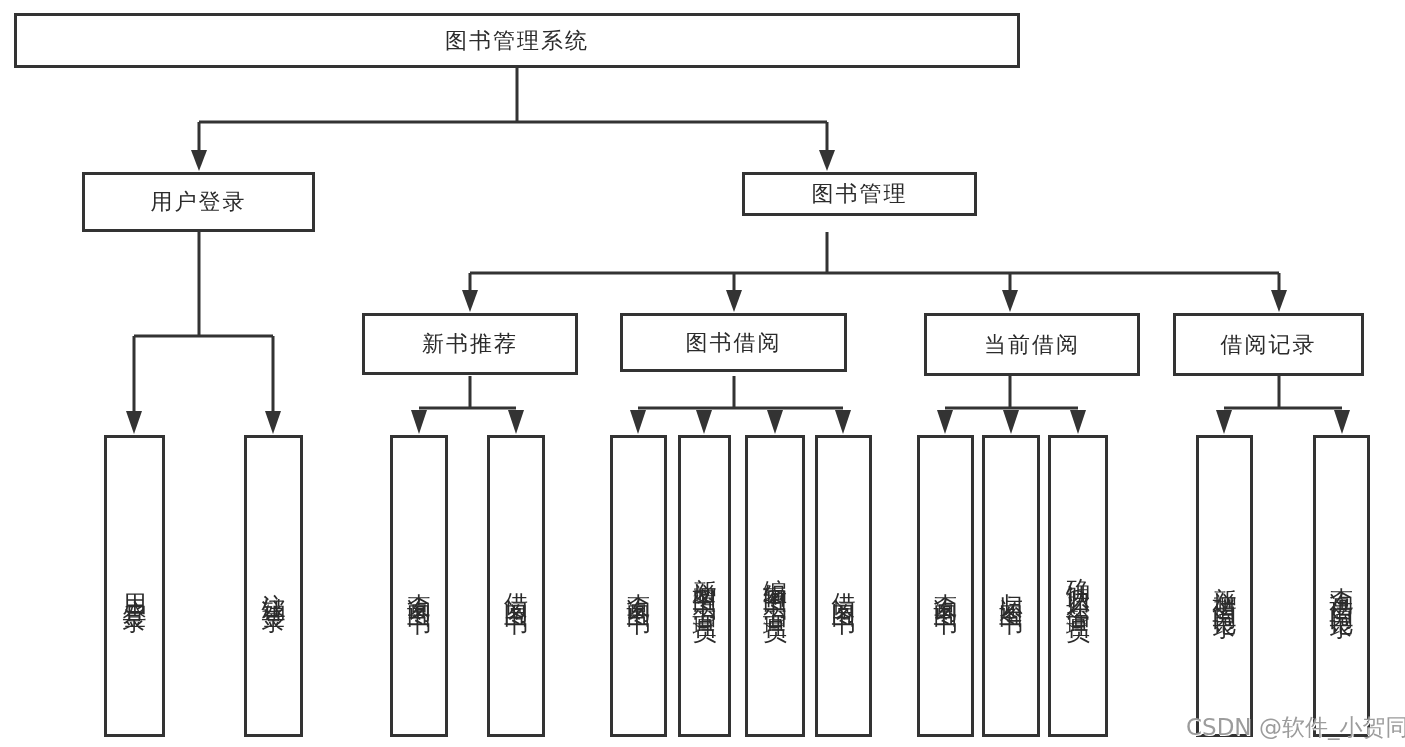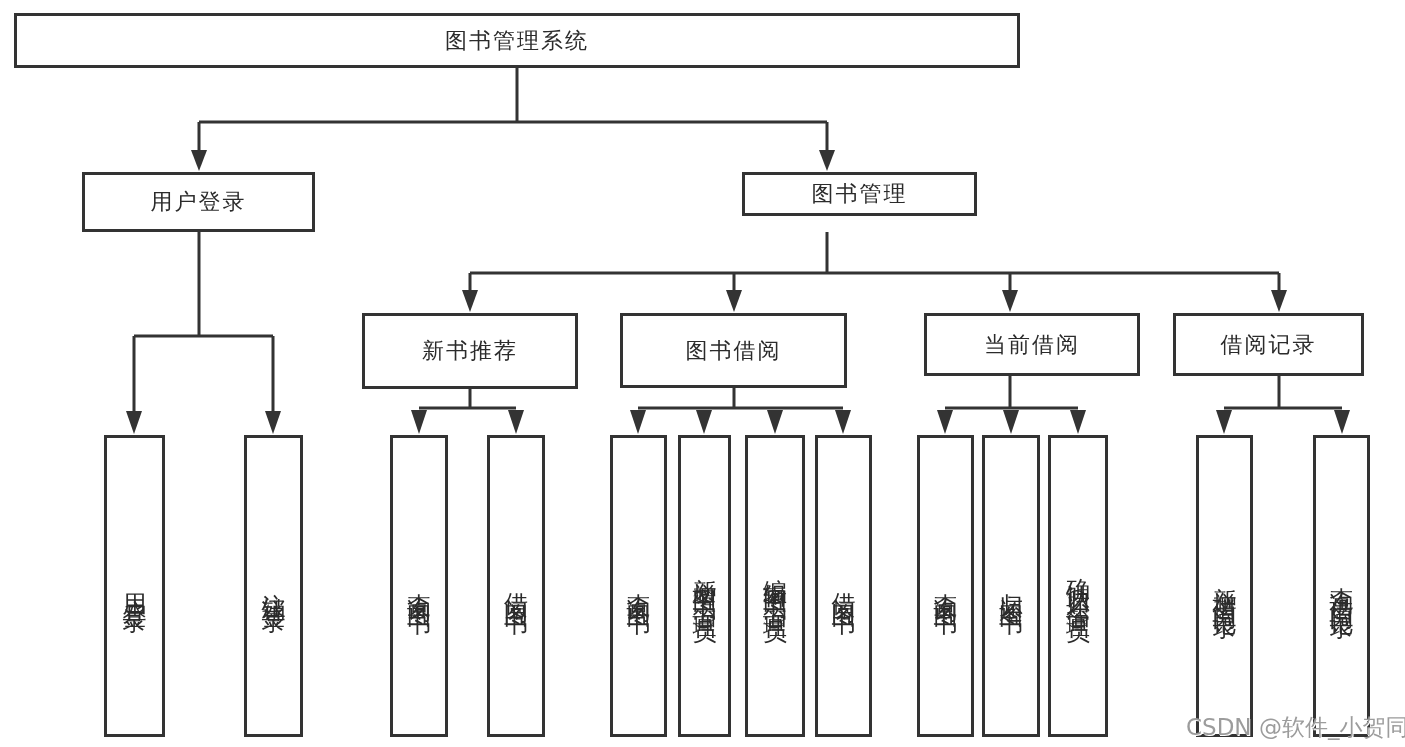--- a/index.html
+++ b/index.html
@@ -73,24 +73,24 @@
     <span class="hlabel">图书管理系统</span>
   </div>
 
   <div class="box" style="left:82px; top:172px; width:233px; height:60px;">
     <span class="hlabel">用户登录</span>
   </div>
   <div class="box" style="left:710px; top:172px; width:235px; height:44px;margin-left:32px;">
     <span class="hlabel">图书管理</span>
   </div>
 
-  <div class="box" style="left:362px; top:313px; width:216px; height:76px;">
+  <div class="box" style="left:362px; top:313px; width:216px; height:62px;">
     <span class="hlabel">新书推荐</span>
   </div>
-  <div class="box" style="left:620px; top:313px; width:227px; height:75px;align-items:center;">
+  <div class="box" style="left:620px; top:313px; width:227px; height:59px;align-items:center;">
     <span class="hlabel">图书借阅</span>
   </div>
   <div class="box" style="left:924px; top:313px; width:216px; height:63px;">
     <span class="hlabel">当前借阅</span>
   </div>
   <div class="box" style="left:1173px; top:313px; width:191px; height:63px;">
     <span class="hlabel">借阅记录</span>
   </div>
 
   <div class="box leaf" style="left:104px; top:435px; width:61px; height:302px;">

